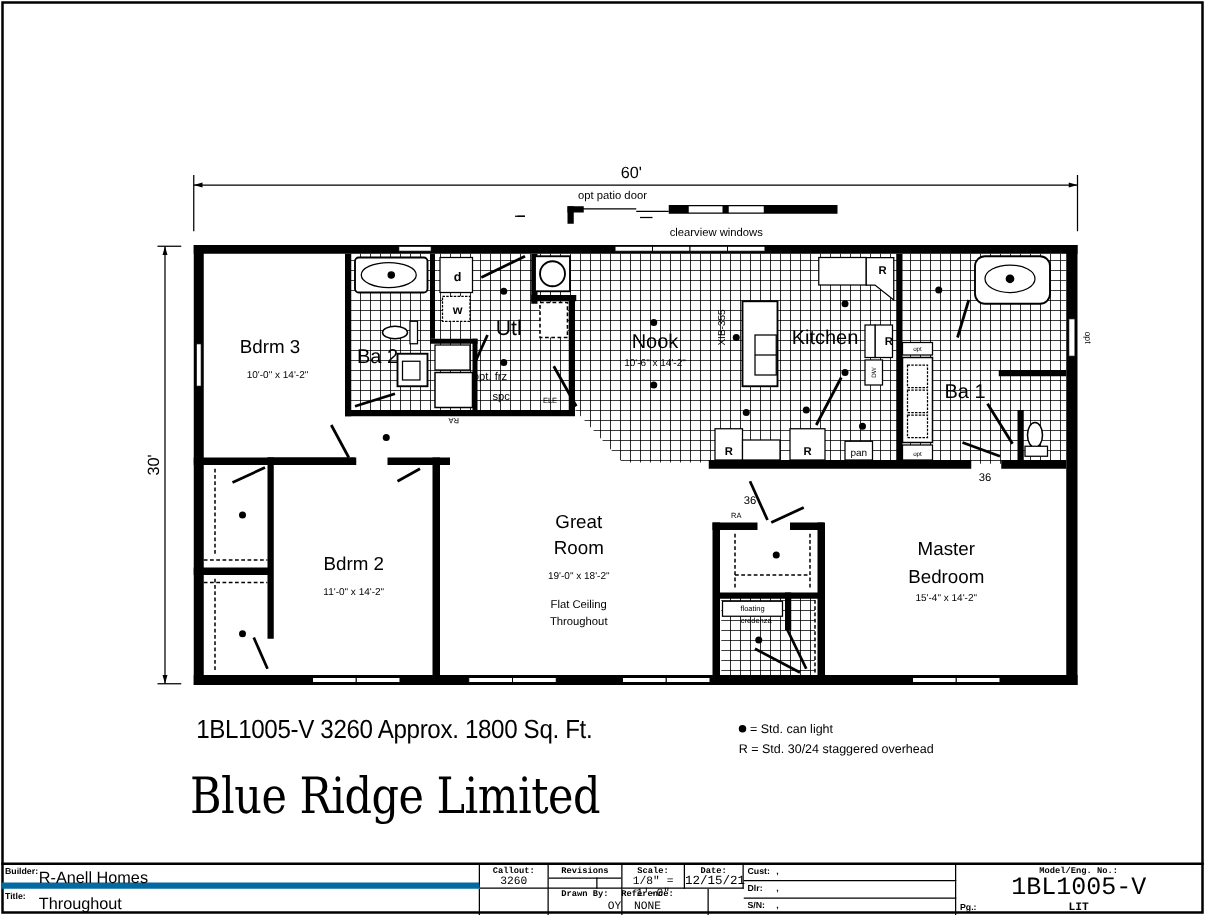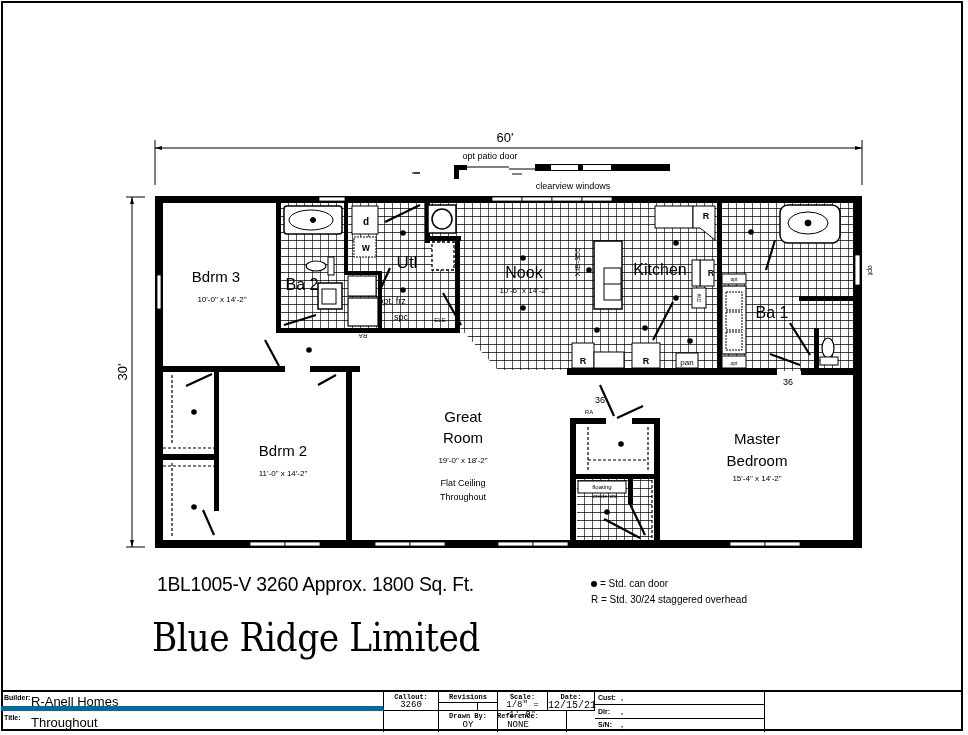--- a/index.html
+++ b/index.html
@@ -254,21 +254,21 @@
     <text class="t" x="589" y="414" font-size="6" text-anchor="middle">RA</text>
     <text class="t" x="602" y="489" font-size="6" text-anchor="middle">floating</text>
     <text class="t" x="605" y="498" font-size="6" text-anchor="middle">credenza</text>
   </g>
 </svg>
 
 <div class="model-line">1BL1005-V 3260  Approx. 1800 Sq. Ft.</div>
 <div class="brand">Blue Ridge Limited</div>
 
 <div class="legend">
-  <div><span class="dot"></span><span>= Std. can door</span></div>
+  <div><span class="dot"></span><span>= Std. can light</span></div>
   <div>R = Std. 30/24 staggered overhead</div>
 </div>
 
 <div class="tb">
   <div class="cell" style="left:0;top:0;width:383px;height:19px;border-bottom:5px solid #0369a1;">
     <span class="lbl" style="left:3px;top:2px;">Builder:</span>
     <span class="val" style="left:30px;top:2px;">R-Anell Homes</span>
   </div>
   <div class="cell" style="left:0;top:19px;width:383px;height:21px;">
     <span class="lbl" style="left:3px;top:3px;">Title:</span>
@@ -278,21 +278,21 @@
     <div class="lbl ctr" style="top:1px;">Callout:</div>
     <div class="ctr" style="position:absolute;top:8px;font-size:9px;">3260</div>
   </div>
   <div class="cell" style="left:383px;top:19px;width:55px;height:21px;"></div>
   <div class="cell" style="left:438px;top:0;width:59px;height:19px;border-bottom:1px solid #000;">
     <div class="lbl ctr" style="top:1px;border-bottom:1px solid #000;padding-bottom:1px;">Revisions</div>
     <div style="position:absolute;left:38px;top:10px;height:9px;border-left:1px solid #000;"></div>
   </div>
   <div class="cell" style="left:438px;top:19px;width:59px;height:21px;">
     <div class="lbl ctr" style="top:1px;">Drawn By:</div>
-    <div class="ctr" style="position:absolute;top:9px;font-size:9px;">OY</div>
+    <div class="ctr" style="position:absolute;top:9px;font-size:9px;text-align:right;">OY</div>
   </div>
   <div class="cell" style="left:497px;top:0;width:50px;height:19px;border-bottom:1px solid #000;">
     <div class="lbl ctr" style="top:1px;">Scale:</div>
     <div class="ctr" style="position:absolute;top:8px;font-size:9px;">1/8" = 1'-0"</div>
   </div>
   <div class="cell" style="left:547px;top:0;width:47px;height:19px;border-bottom:1px solid #000;">
     <div class="lbl ctr" style="top:1px;">Date:</div>
     <div class="ctr" style="position:absolute;top:8px;font-size:10px;">12/15/21</div>
   </div>
   <div class="cell" style="left:469px;top:19px;width:97px;height:21px;">
@@ -304,13 +304,19 @@
     <span class="lbl" style="left:26px;top:2px;">,</span>
   </div>
   <div class="cell" style="left:594px;top:13px;width:170px;height:14px;border-bottom:1px solid #000;">
     <span class="lbl" style="left:3px;top:3px;">Dlr:</span>
     <span class="lbl" style="left:26px;top:3px;">,</span>
   </div>
   <div class="cell" style="left:594px;top:27px;width:170px;height:13px;">
     <span class="lbl" style="left:3px;top:2px;">S/N:</span>
     <span class="lbl" style="left:26px;top:2px;">,</span>
   </div>
+  <div class="cell" style="left:764px;top:0;width:196px;height:40px;border-right:none;">
+    <div class="lbl ctr" style="top:1px;">Model/Eng. No.:</div>
+    <div class="ctr" style="position:absolute;top:7px;font-size:20px;">1BL1005-V</div>
+    <div class="ctr" style="position:absolute;top:29px;font-size:9px;font-weight:bold;">LIT</div>
+    <span class="lbl" style="left:3px;top:31px;">Pg.:</span>
+  </div>
 </div>
 
 </body></html>

